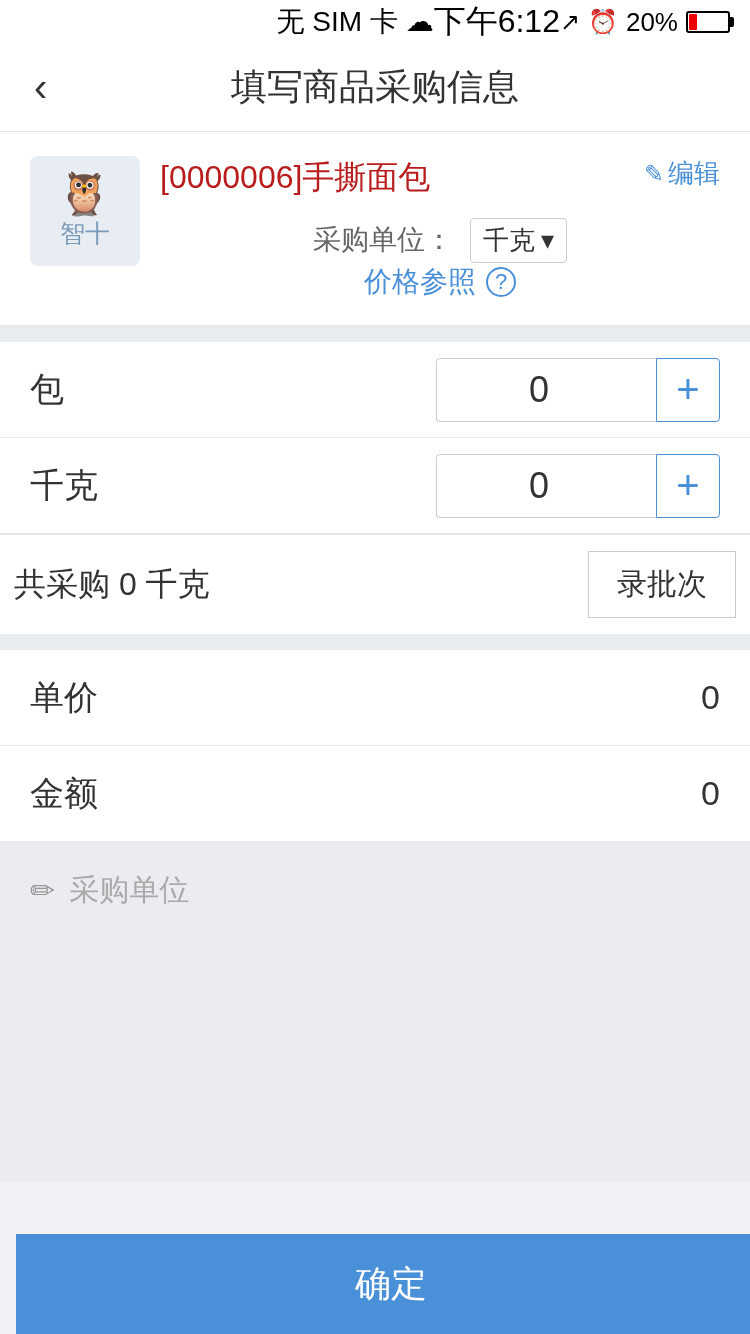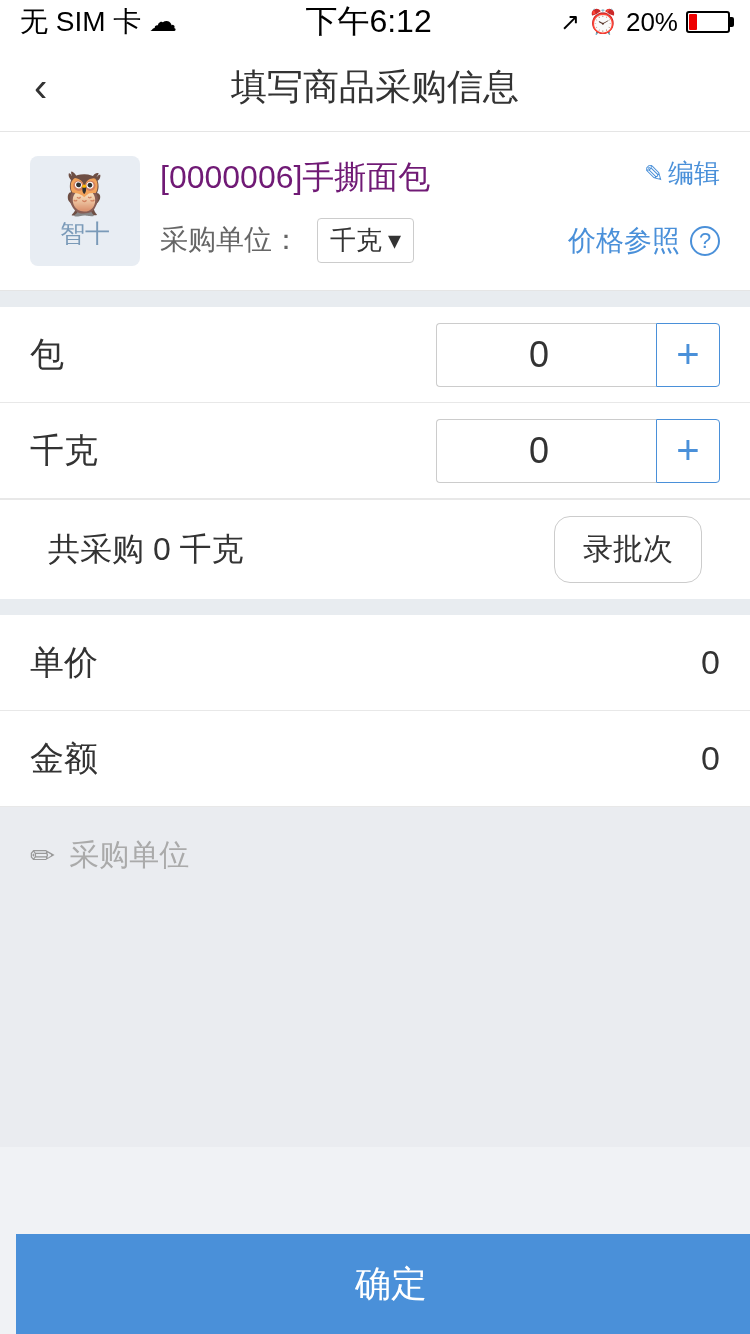--- a/index.html
+++ b/index.html
@@ -13,21 +13,21 @@
       color: #333;
     }
 
     
     .status-bar {
       width: 750px;
       height: 44px;
       background: #fff;
       display: flex;
       align-items: center;
-      justify-content: space-between;
+      justify-content: flex-end;
       padding: 0 20px;
       font-size: 28px;
       color: #000;
     }
     .status-left { display: flex; align-items: center; gap: 8px; }
     .status-center { font-size: 32px; font-weight: 500; }
     .status-right { display: flex; align-items: center; gap: 8px; font-size: 26px; }
     .battery-icon {
       display: inline-block;
       width: 44px;
@@ -116,35 +116,35 @@
       flex: 1;
     }
     .product-header {
       display: flex;
       justify-content: space-between;
       align-items: flex-start;
       margin-bottom: 18px;
     }
     .product-name {
       font-size: 32px;
-      color: #701a75;
+      color: #b91c1c;
       font-weight: 500;
     }
     .edit-btn {
       font-size: 26px;
       color: #4a90d9;
       display: flex;
       align-items: center;
       gap: 4px;
       cursor: pointer;
     }
     .product-unit-row {
       display: flex;
       align-items: center;
-      justify-content: space-between;
+      flex-direction: column;
     }
     .unit-label { font-size: 28px; color: #666; }
     .unit-selector {
       display: inline-flex;
       align-items: center;
       border: 1px solid #ccc;
       border-radius: 4px;
       padding: 4px 12px;
       font-size: 26px;
       color: #333;
@@ -215,33 +215,33 @@
       display: flex;
       align-items: center;
       justify-content: center;
       cursor: pointer;
     }
 
     
     .total-row {
       display: flex;
       align-items: center;
-      padding: 0 48px;
+      padding: 0 14px;
       height: 100px;
       background: #fff;
       border-top: 1px solid #e8e8e8;
     }
     .total-label {
       font-size: 32px;
       color: #333;
     }
     .record-btn {
       margin-left: auto;
       border: 1px solid #ccc;
-      border-radius: 16px;
+      border-radius: 0;
       padding: 12px 28px;
       font-size: 30px;
       color: #333;
       background: #fff;
       cursor: pointer;
     }
 
     
     .price-section {
       background: #fff;

